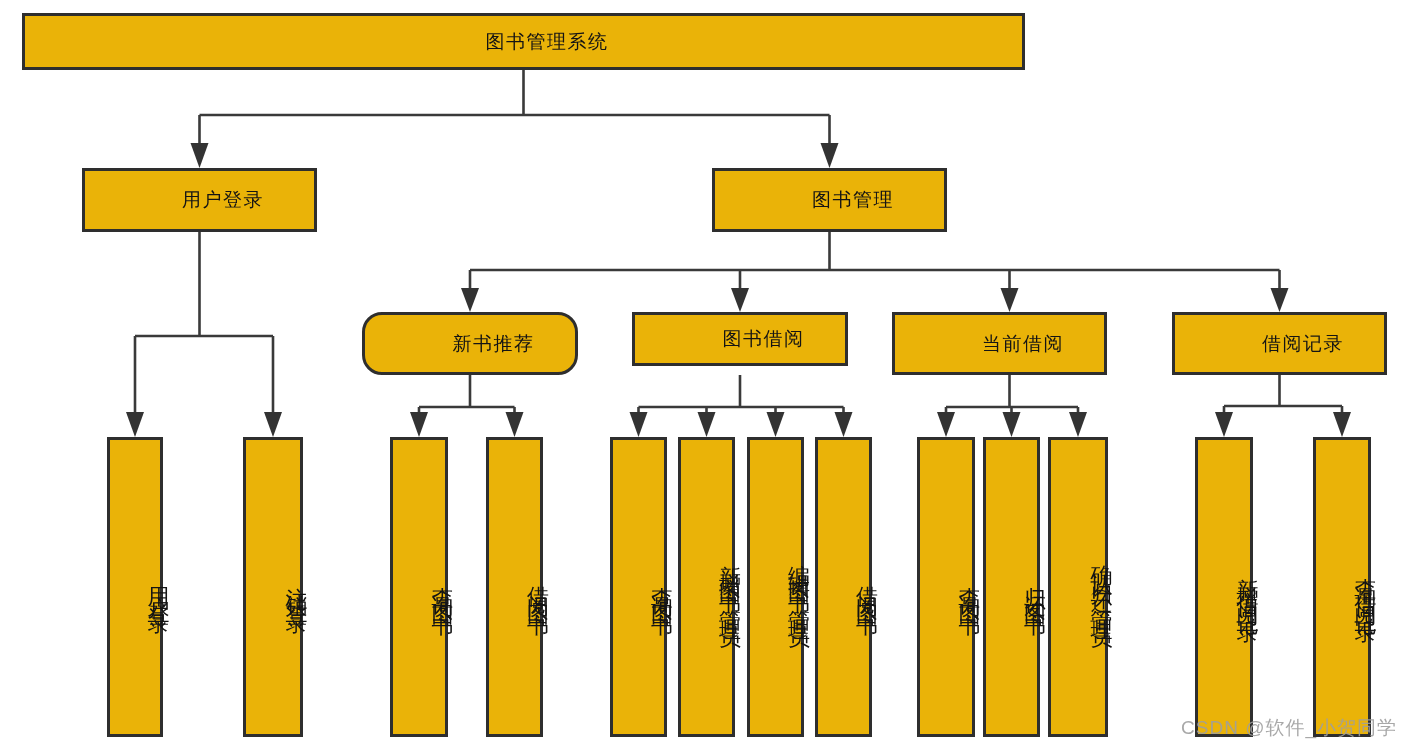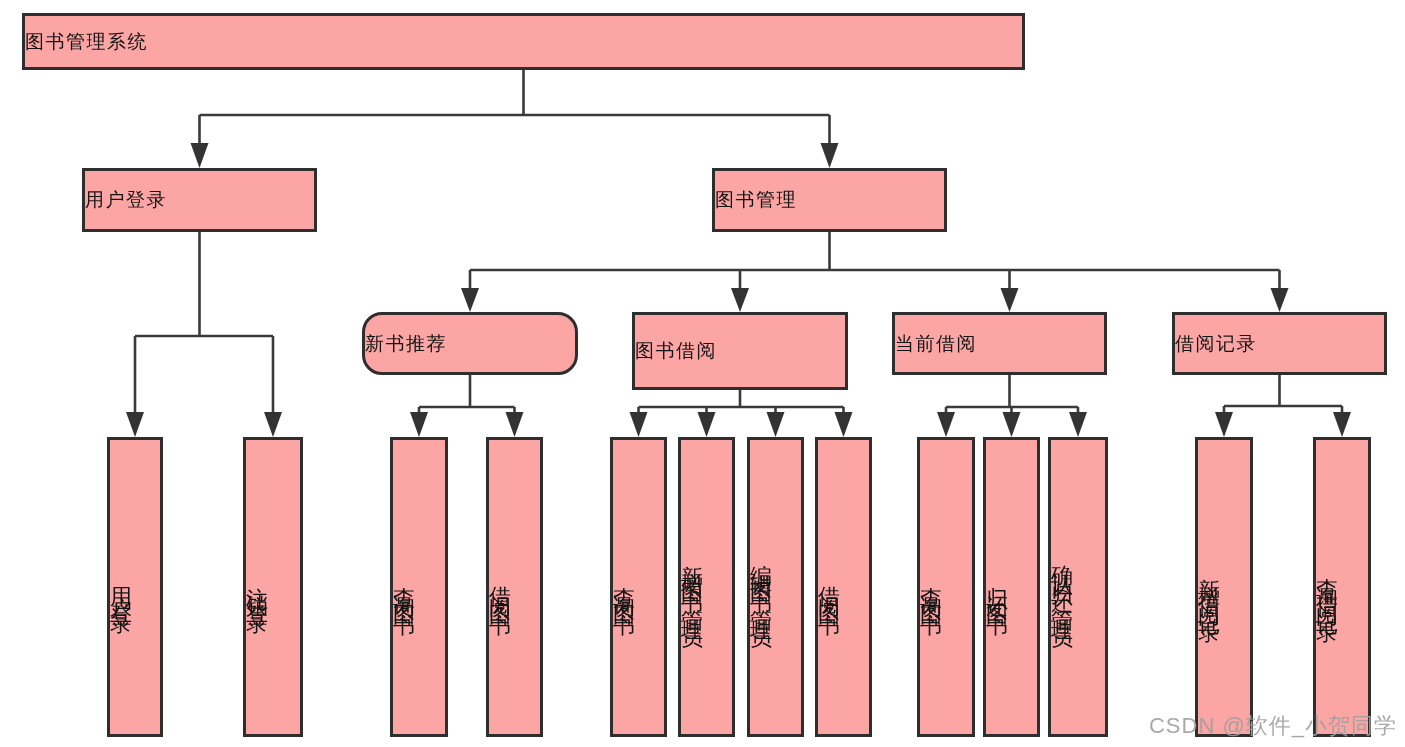--- a/index.html
+++ b/index.html
@@ -16,43 +16,45 @@
   }
   svg.wires {
     position: absolute;
     left: 0; top: 0;
     width: 1405px; height: 747px;
   }
   .node {
     position: absolute;
     box-sizing: border-box;
     border: 3px solid #2e2e2e;
-    background: #fca5a5;
+    background: #eab308;
     display: flex;
     align-items: center;
+    justify-content: center;
     color: #141414;
+    padding-left: 47px;
   }
   .h-label {
     font-size: 19px;
     letter-spacing: 1.5px;
     white-space: nowrap;
   }
   .v-label {
     writing-mode: vertical-rl;
     text-orientation: mixed;
     font-size: 22px;
     letter-spacing: 9px;
     line-height: 1;
     white-space: nowrap;
   }
   .watermark {
     position: absolute;
     right: 8px;
     bottom: 6px;
-    font-size: 22px;
+    font-size: 19px;
     color: rgba(158,158,158,0.9);
     letter-spacing: 1px;
     white-space: nowrap;
     z-index: 10;
   }
 </style>
 </head>
 <body>
 
 <div class="canvas">
@@ -114,21 +116,21 @@
   <div class="node" style="left:82px; top:168px; width:235px; height:64px;">
     <span class="h-label">用户登录</span>
   </div>
   <div class="node" style="left:712px; top:168px; width:235px; height:64px;">
     <span class="h-label">图书管理</span>
   </div>
 
   <div class="node" style="left:362px; top:312px; width:216px; height:63px;border-radius:20px;">
     <span class="h-label">新书推荐</span>
   </div>
-  <div class="node" style="left:632px; top:312px; width:216px; height:78px;">
+  <div class="node" style="left:632px; top:312px; width:216px; height:54px;">
     <span class="h-label">图书借阅</span>
   </div>
   <div class="node" style="left:892px; top:312px; width:215px; height:63px;">
     <span class="h-label">当前借阅</span>
   </div>
   <div class="node" style="left:1172px; top:312px; width:215px; height:63px;">
     <span class="h-label">借阅记录</span>
   </div>
 
   <div class="node" style="left:107px; top:437px; width:56px; height:300px;">

